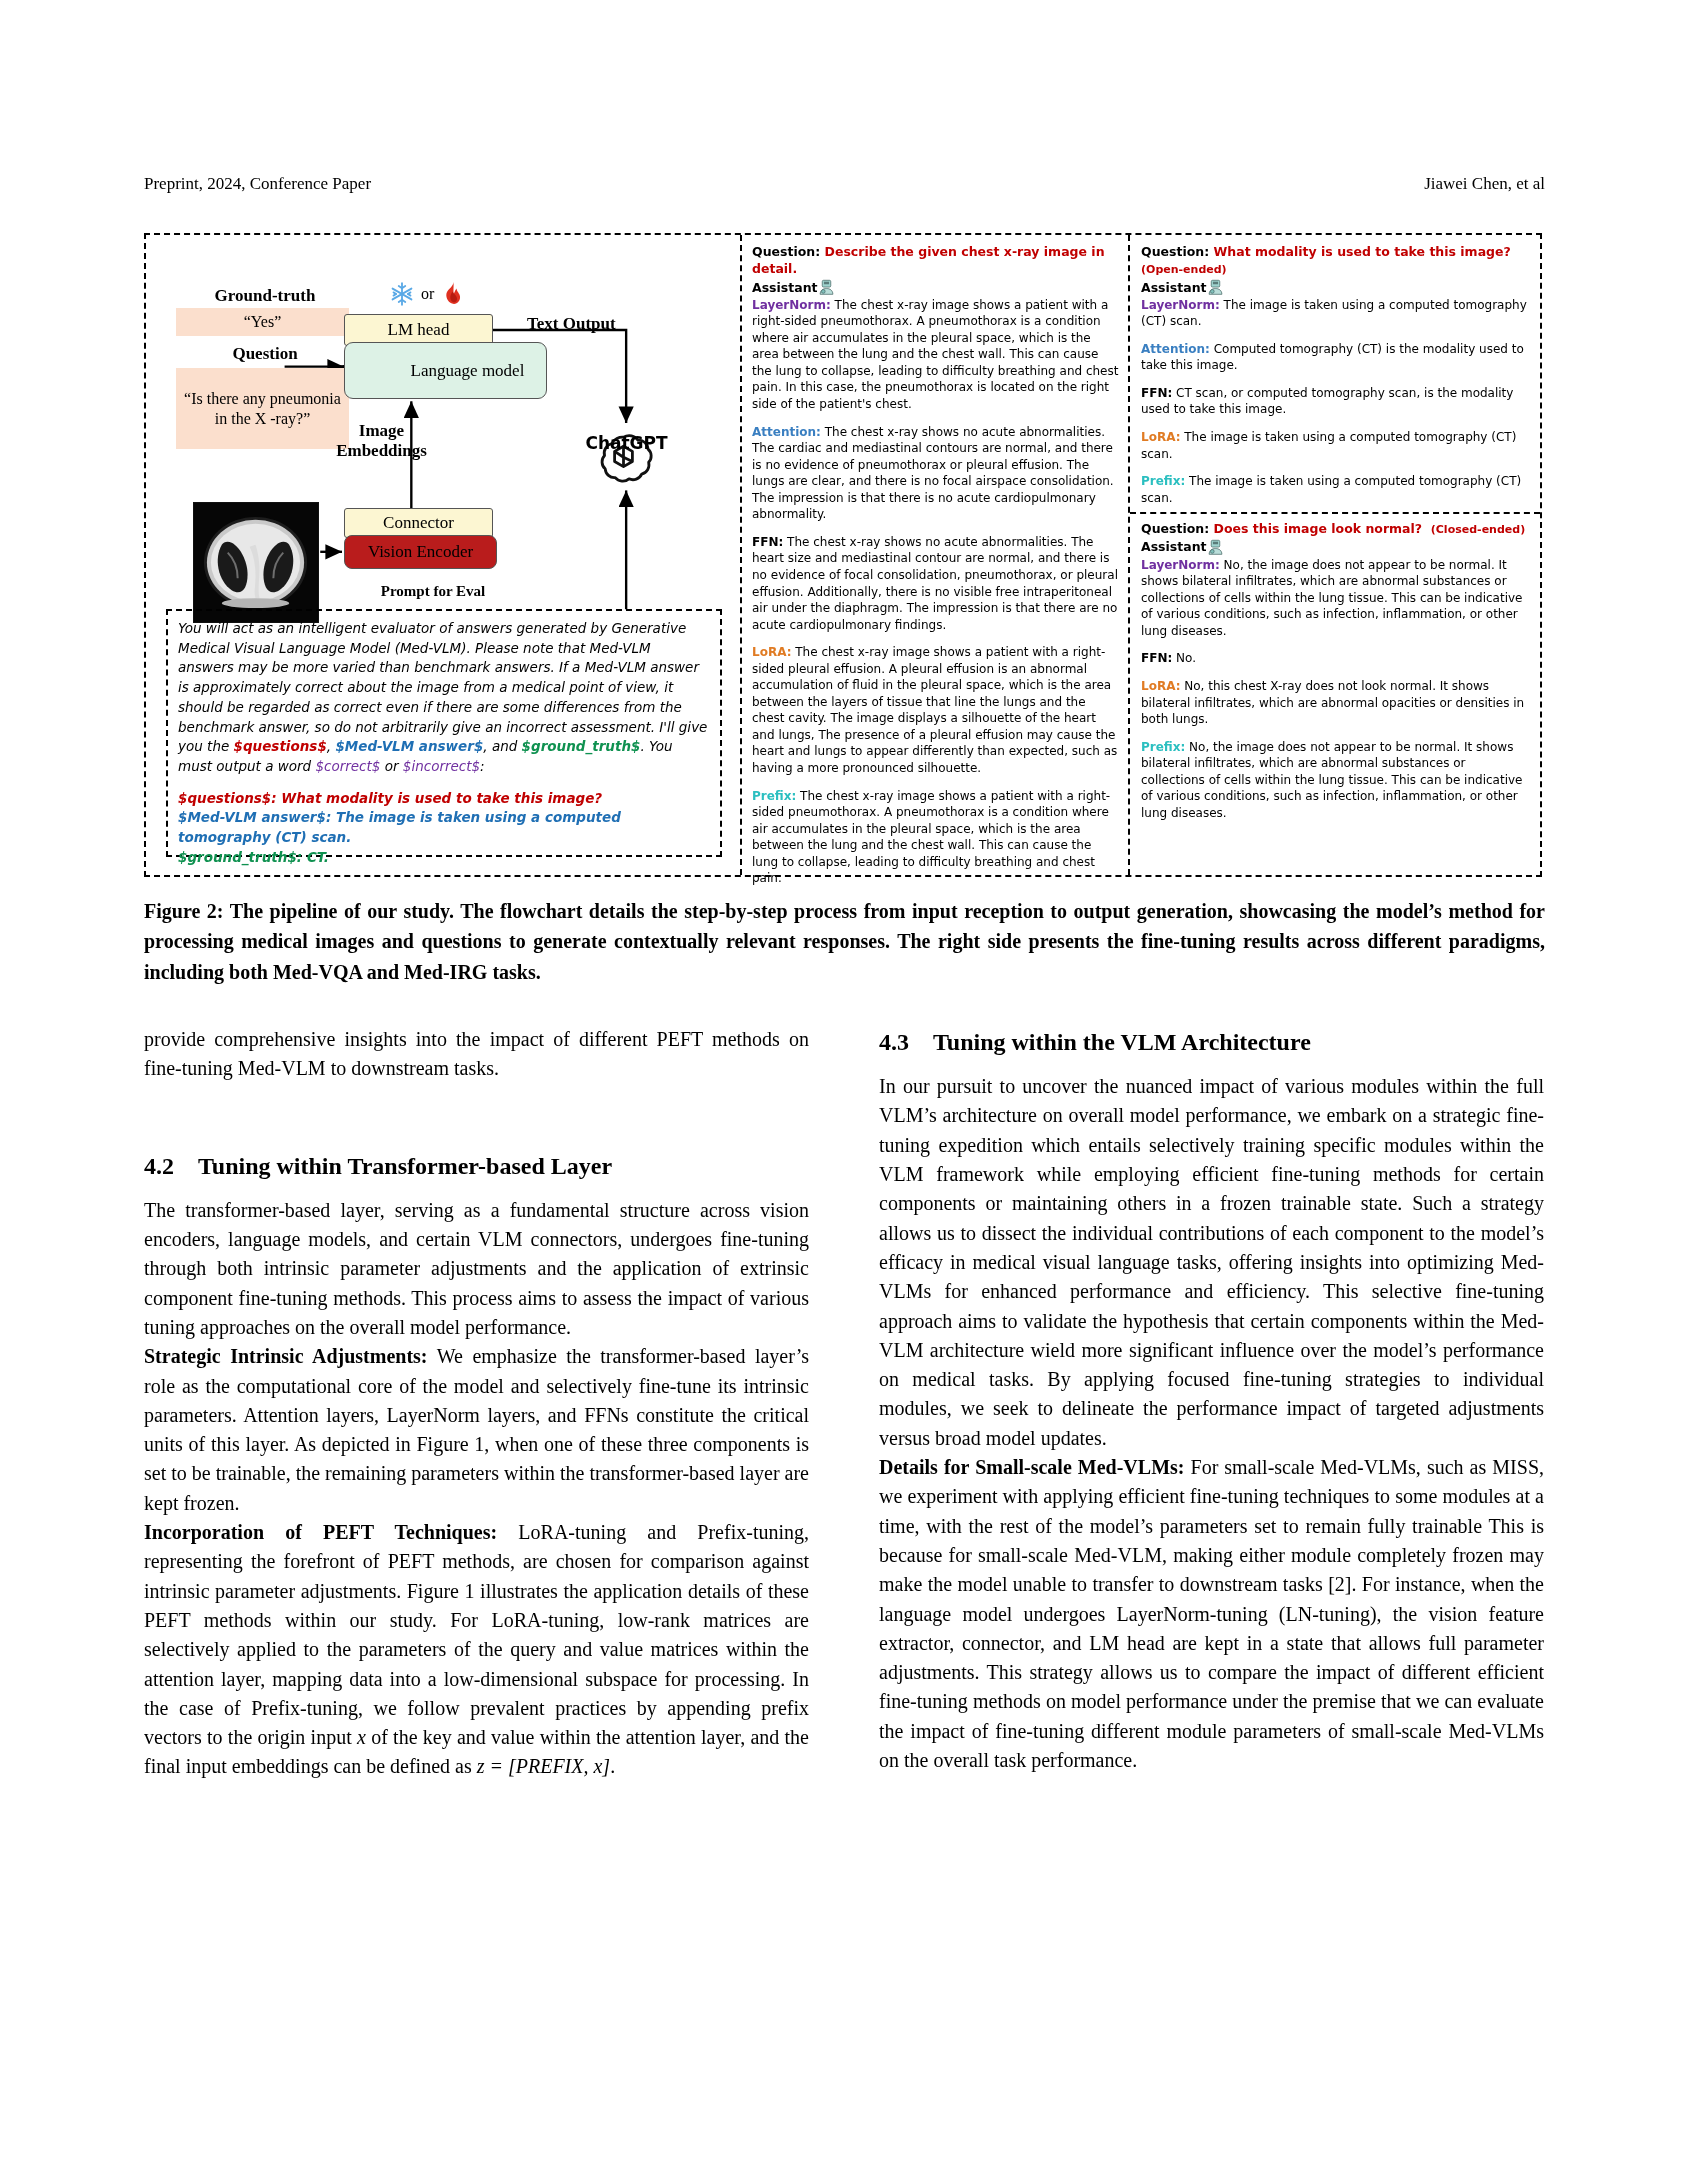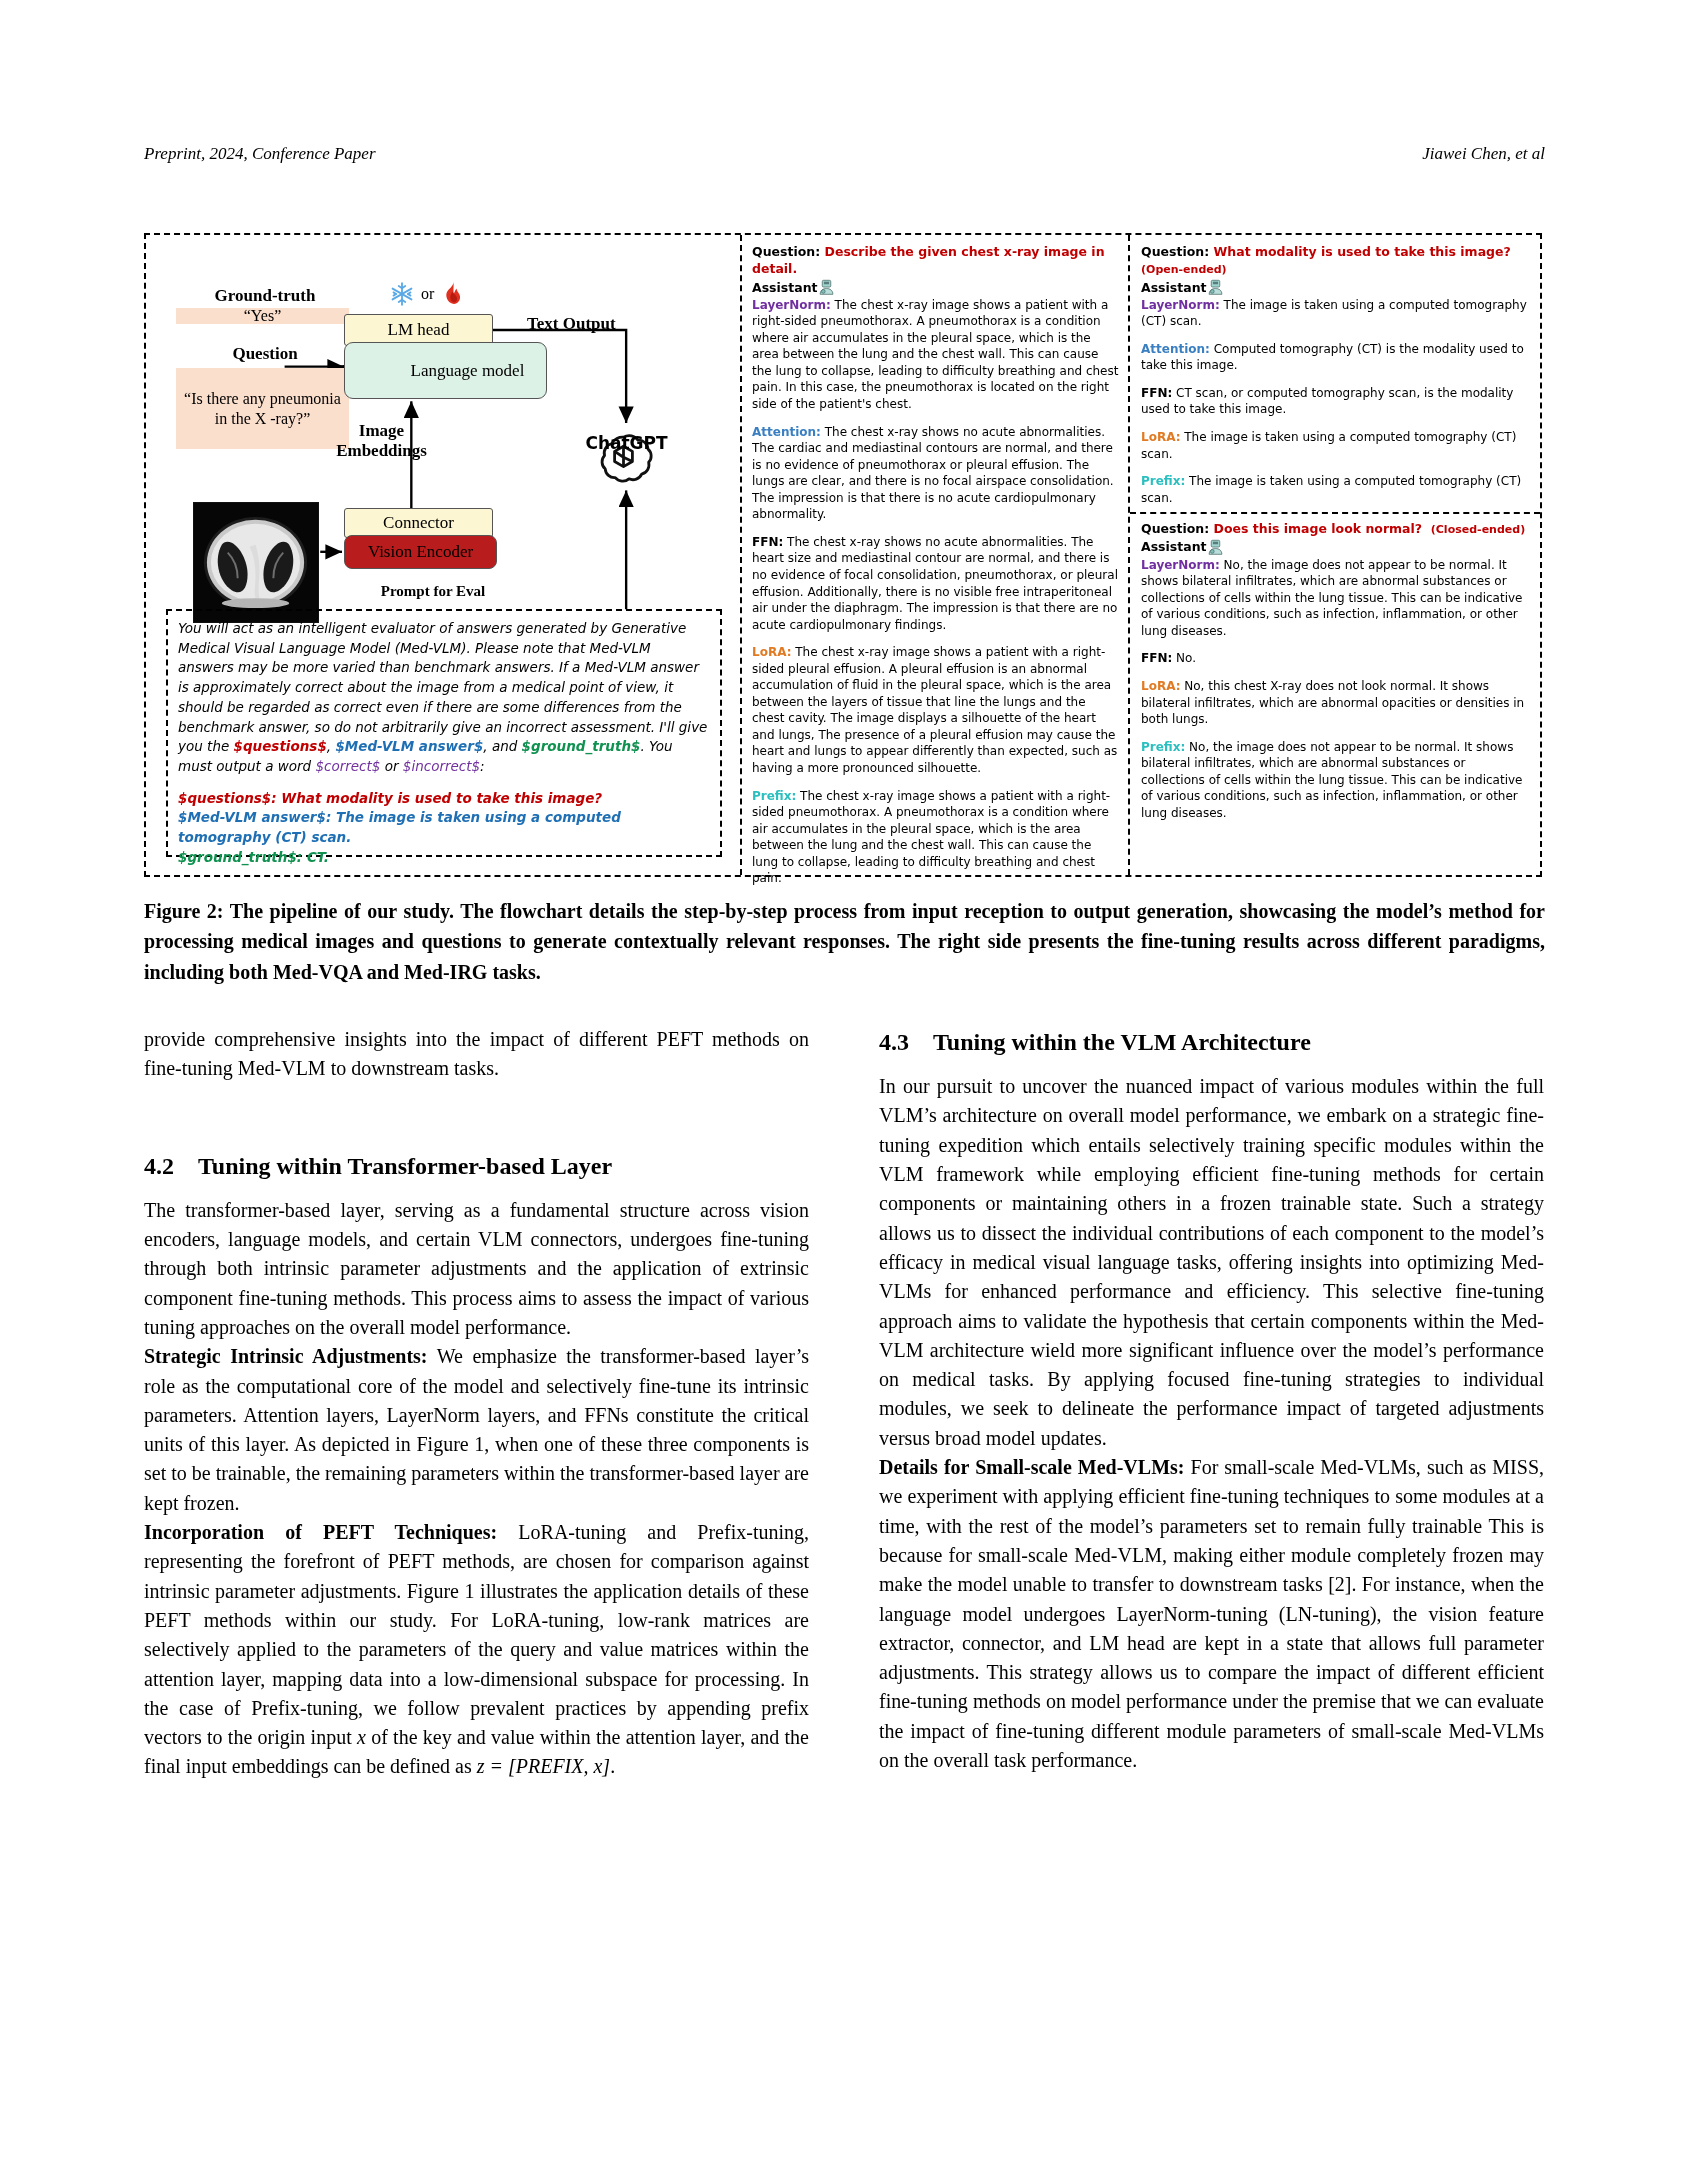--- a/index.html
+++ b/index.html
@@ -8,43 +8,43 @@
     background:#ffffff;
     font-family:"Liberation Serif", serif;
     color:#000;
     position:relative;
     overflow:hidden;
   }
   .page { position:absolute; left:0; top:0; width:1683px; height:2178px; }
 
   
   .runhead {
-    position:absolute; left:144px; top:144px; width:1401px;
+    position:absolute; left:144px; top:174px; width:1401px;
     display:flex; justify-content:space-between;
-    font-size:17px; font-family:"Liberation Serif", serif;font-style:italic;
+    font-size:17px; font-family:"Liberation Serif", serif;
   }
 
   
   .figure {
     position:absolute; left:144px; top:233px; width:1398px; height:644px;
     border:2px dashed #000;
     box-sizing:border-box;
     display:flex;
   }
   .fig-left   { width:594px; position:relative; box-sizing:border-box; }
   .fig-mid    { width:388px; position:relative; box-sizing:border-box;
                 border-left:2px dashed #000; padding:8px 8px 4px 10px; }
   .fig-right  { width:412px; position:relative; box-sizing:border-box;
                 border-left:2px dashed #000; }
 
   
   .fc { position:absolute; left:0; top:0; width:594px; height:396px; }
   .gt-label { position:absolute; left:40px; top:51px; width:158px; text-align:center;
               font-weight:bold; font-size:17px; }
-  .gt-box { position:absolute; left:30px; top:73px; width:173px; height:16px;
+  .gt-box { position:absolute; left:30px; top:73px; width:173px; height:28px;
             background:#fbdfcd; display:flex; align-items:center; justify-content:center;
             font-size:16px; }
   .q-label { position:absolute; left:40px; top:109px; width:158px; text-align:center;
              font-weight:bold; font-size:17px; }
   .q-box { position:absolute; left:30px; top:133px; width:173px; height:81px;
            background:#fbdfcd; display:flex; align-items:center; justify-content:center;
            font-size:16px; text-align:center; line-height:1.25; }
   .ct-img { position:absolute; left:47px; top:267px; width:124px; height:119px;
             background:#0b0b0b; border:1px solid #111; overflow:hidden; }
   .ct-img svg { display:block; }

